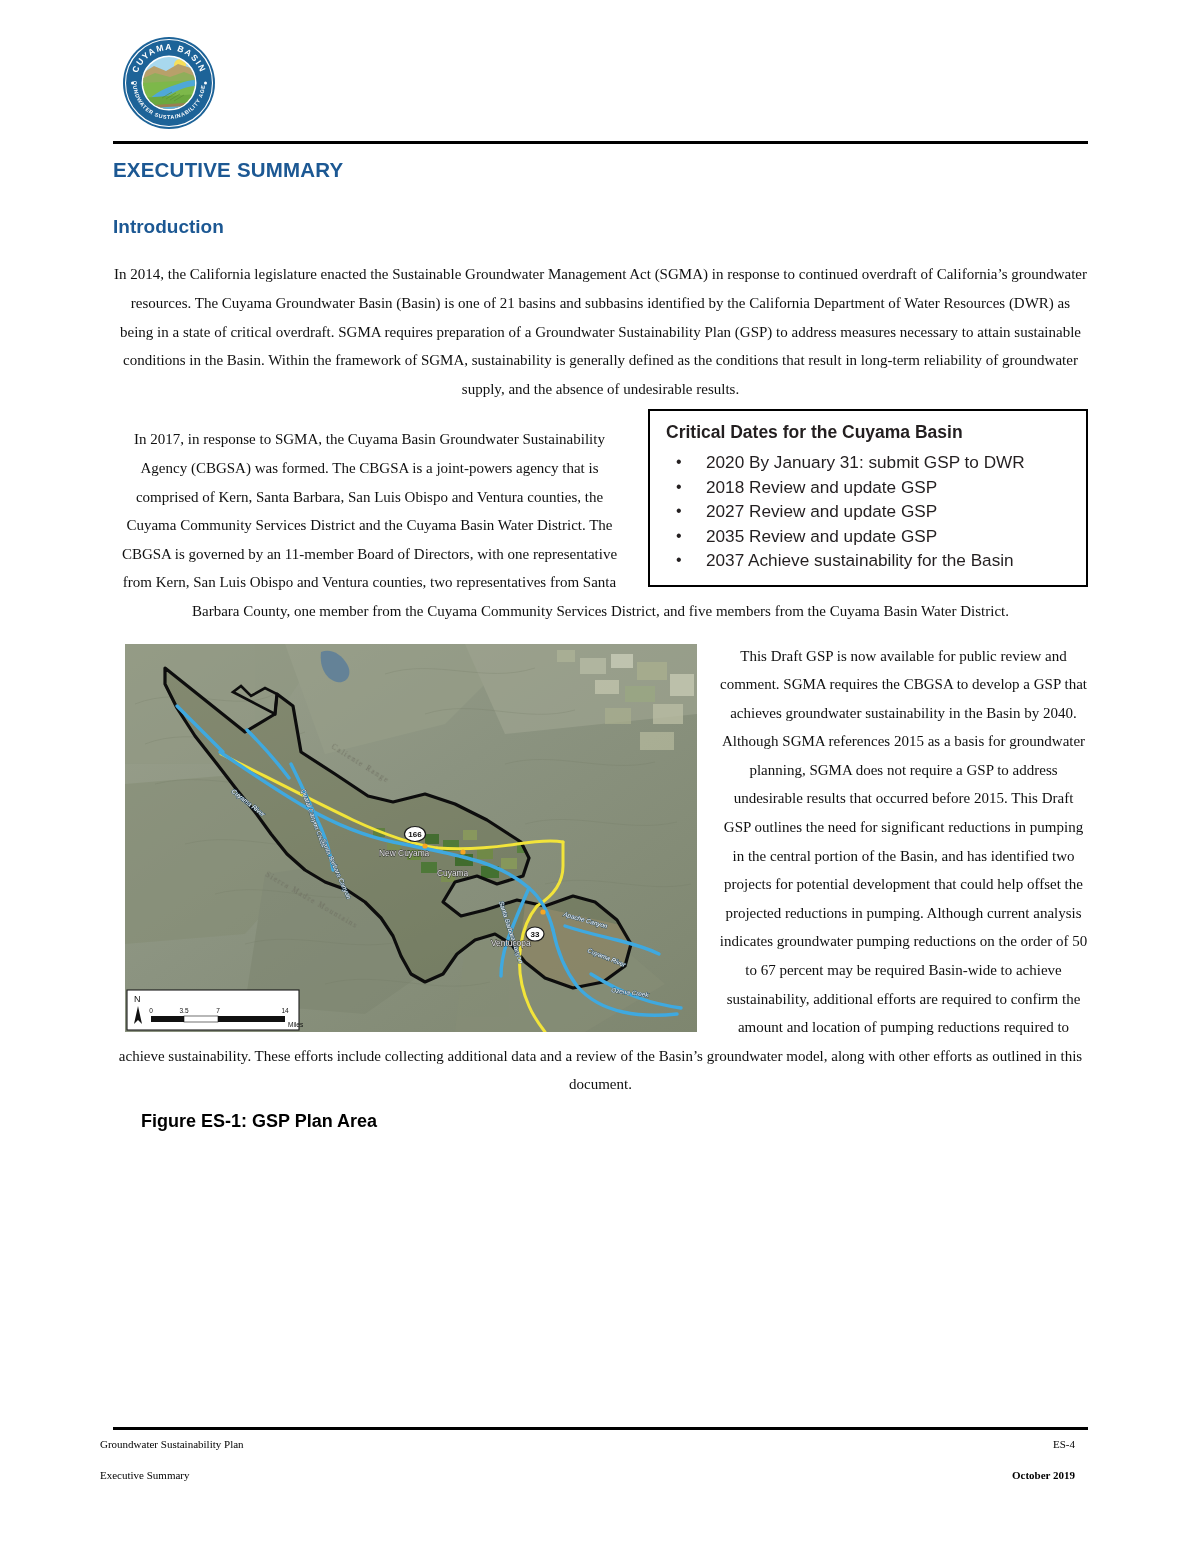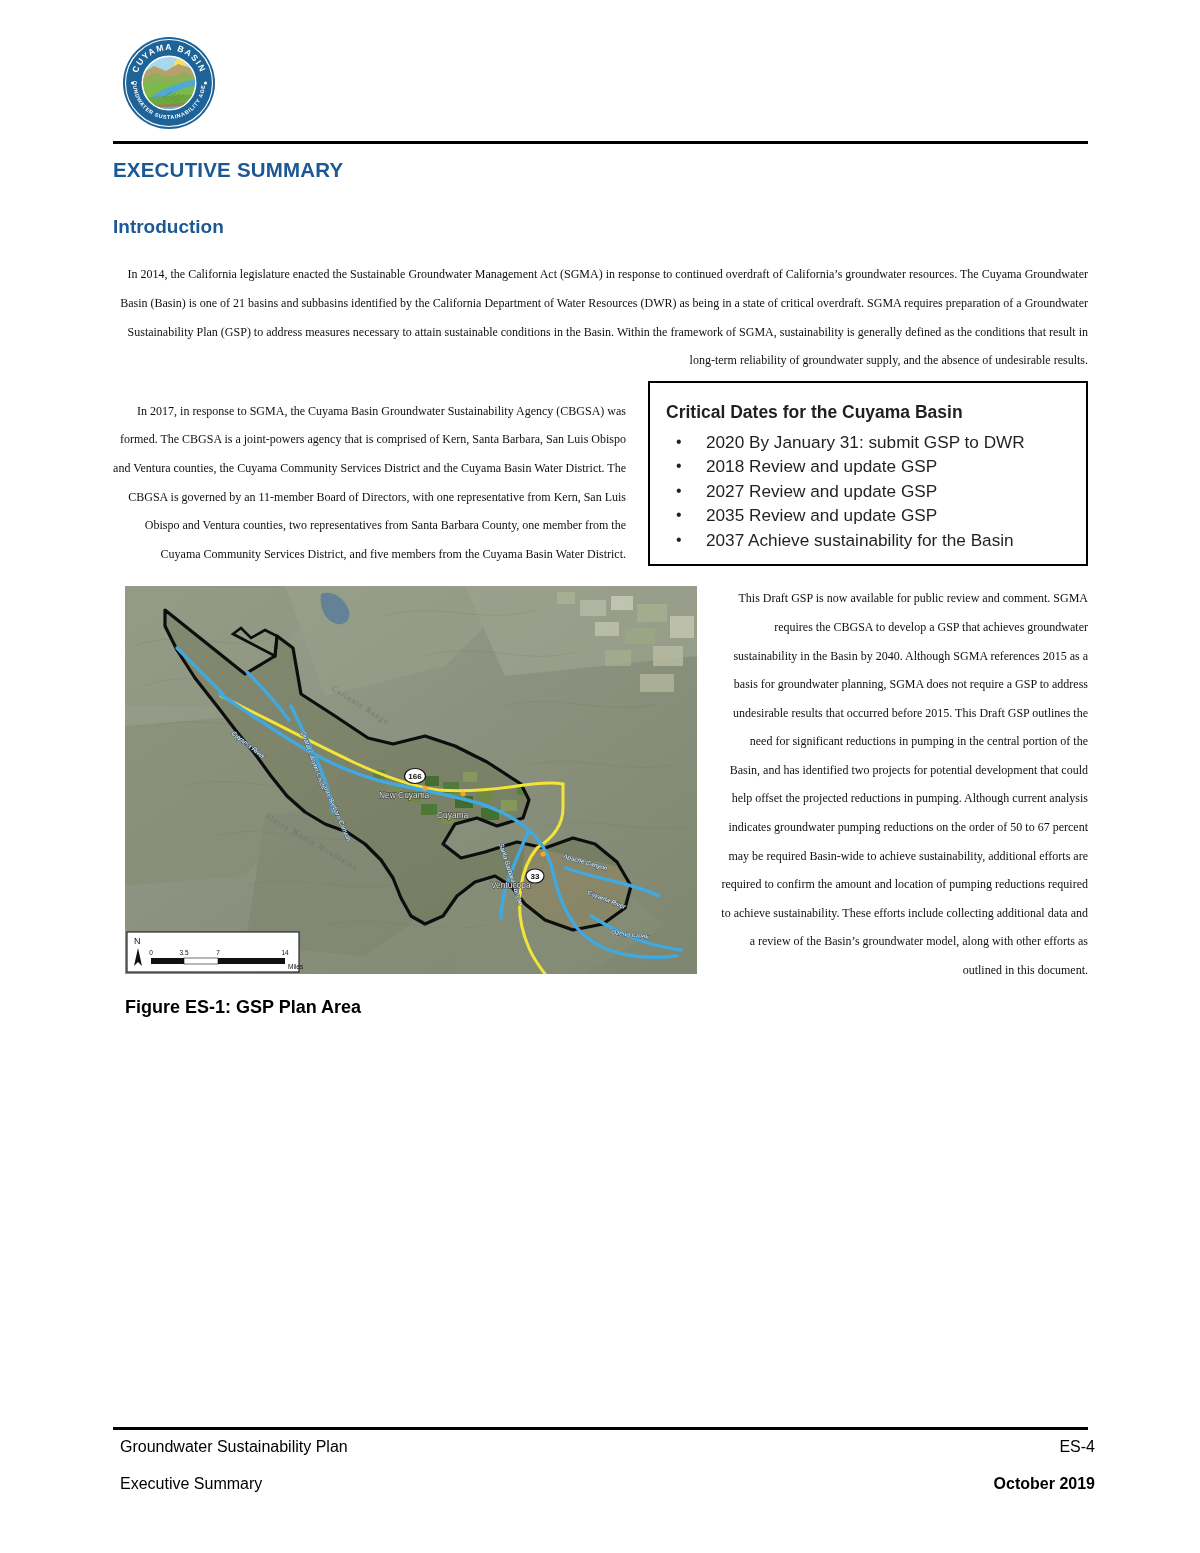--- a/index.html
+++ b/index.html
@@ -83,45 +83,45 @@
     font-family: "Liberation Sans", sans-serif;
     font-size: 19px;
     font-weight: bold;
     color: #1c5893;
     margin: 33px 0 8px 0;
     line-height: 1.2;
   }
 
   p.body {
     font-family: "Liberation Serif", serif;
-    font-size: 12px;
+    font-size: 15px;
     line-height: 28.6px;
     margin: 22px 0 0 0;
-    text-align: right;
+    text-align: center;
     color: #101010;
   }
   p.body.tight { margin-top: 0; }
 
   
   .callout {
     float: right;
     width: 440px;
     box-sizing: border-box;
     border: 2px solid #000000;
     padding: 10px 8px 12px 14px;
     margin: 6px 0 8px 22px;
     background: #ffffff;
     shape-outside: margin-box;
   }
   .callout-title {
     font-family: "Liberation Sans", sans-serif;
     font-size: 17.5px;
     font-weight: bold;
     color: #231f20;
-    margin: 8px 0 6px 2px;
+    margin: 0 0 6px 2px;
     line-height: 1.3;
   }
   .callout ul {
     list-style: none;
     margin: 0;
     padding: 0;
   }
   .callout li {
     font-family: "Liberation Sans", sans-serif;
     font-size: 17.2px;
@@ -151,39 +151,39 @@
     overflow: hidden;
     border: 0;
     background: #8d9183;
   }
   .figure-caption {
     clear: left;
     font-family: "Liberation Sans", sans-serif;
     font-size: 18px;
     font-weight: bold;
     color: #000000;
-    margin: 12px 0 0 12px;
+    margin: 12px 0 0 28px;
   }
 
   
   .footer-rule {
     position: absolute;
     left: 113px;
     top: 1427px;
     width: 975px;
     height: 3px;
     background: #000000;
   }
   .footer {
     position: absolute;
-    left: 120px;
+    left: 100px;
     top: 1438px;
     width: 975px;
-    font-family: Liberation Sans, sans-serif;
-    font-size: 16px;
+    font-family: Liberation Serif, serif;
+    font-size: 11px;
     color: #000000;
   }
   .footer-row {
     display: flex;
     justify-content: space-between;
     align-items: baseline;
     margin-bottom: 19px;
   }
   .footer-right-bold { font-weight: bold; }
 

